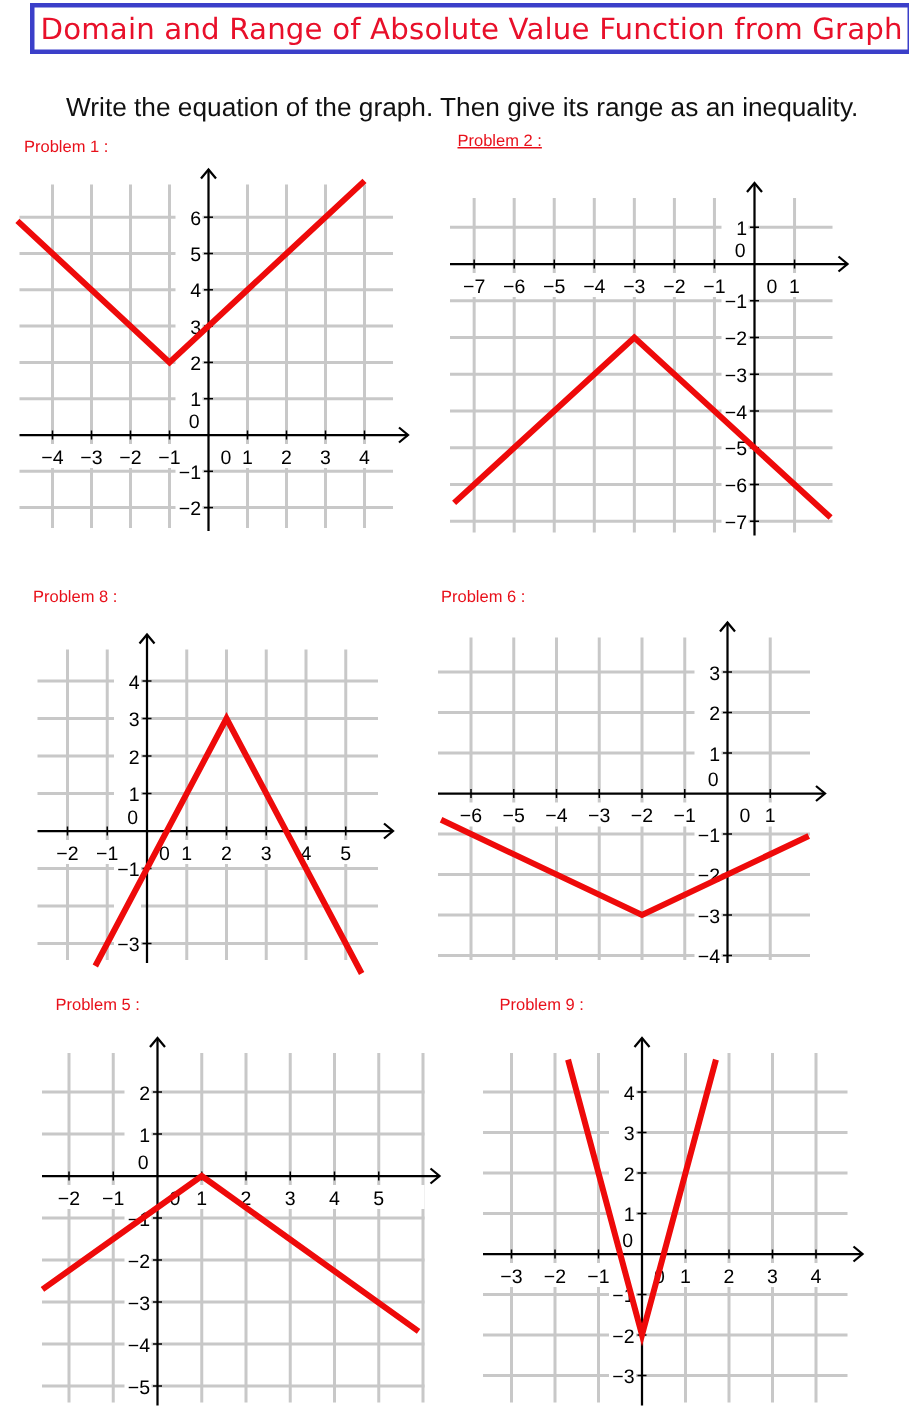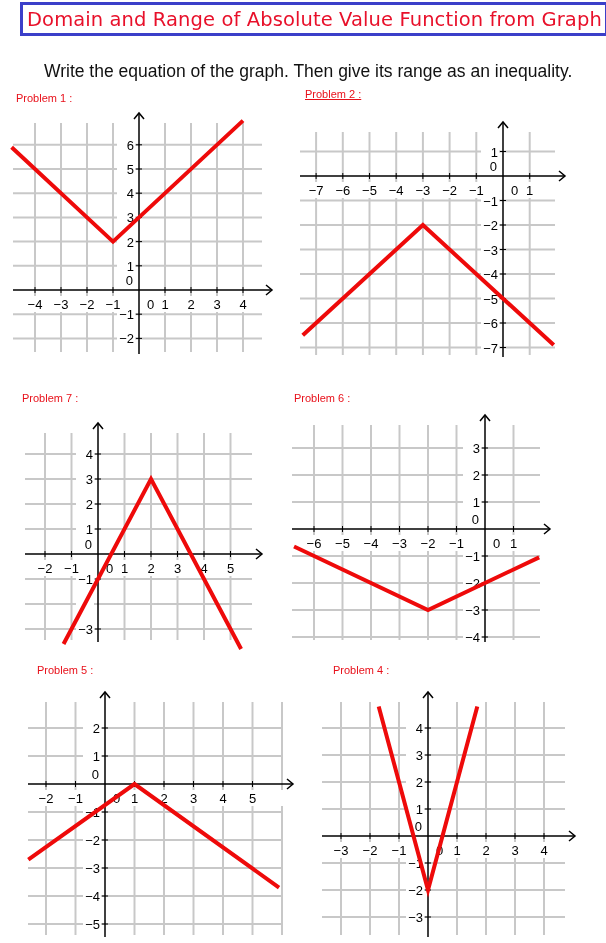--- a/index.html
+++ b/index.html
@@ -22,24 +22,24 @@
   .lbl-bg { fill: #fff; }
 </style>
 </head>
 <body>
 
 <div class="title-box">Domain and Range of Absolute Value Function from Graph</div>
 <div class="instructions">Write the equation of the graph. Then give its range as an inequality.</div>
 
 <div class="plabel" style="left:16px; top:92px;">Problem 1 :</div>
 <div class="plabel" style="left:305px; top:88px;text-decoration:underline;">Problem 2 :</div>
-<div class="plabel" style="left:22px; top:392px;">Problem 7 :</div>
+<div class="plabel" style="left:22px; top:392px;">Problem 8 :</div>
 <div class="plabel" style="left:294px; top:392px;">Problem 6 :</div>
 <div class="plabel" style="left:37px; top:664px;">Problem 5 :</div>
-<div class="plabel" style="left:333px; top:664px;">Problem 4 :</div>
+<div class="plabel" style="left:333px; top:664px;">Problem 9 :</div>
 
 <svg class="graph" id="g0" width="606" height="943" viewBox="0 0 606 943" style="left: 0px; top: 0px;">
     <line x1="35" y1="123" x2="35" y2="352" class="gline"></line>
     <line x1="61" y1="123" x2="61" y2="352" class="gline"></line>
     <line x1="87" y1="123" x2="87" y2="352" class="gline"></line>
     <line x1="113" y1="123" x2="113" y2="352" class="gline"></line>
     <line x1="165" y1="123" x2="165" y2="352" class="gline"></line>
     <line x1="191" y1="123" x2="191" y2="352" class="gline"></line>
     <line x1="217" y1="123" x2="217" y2="352" class="gline"></line>
     <line x1="243" y1="123" x2="243" y2="352" class="gline"></line>

